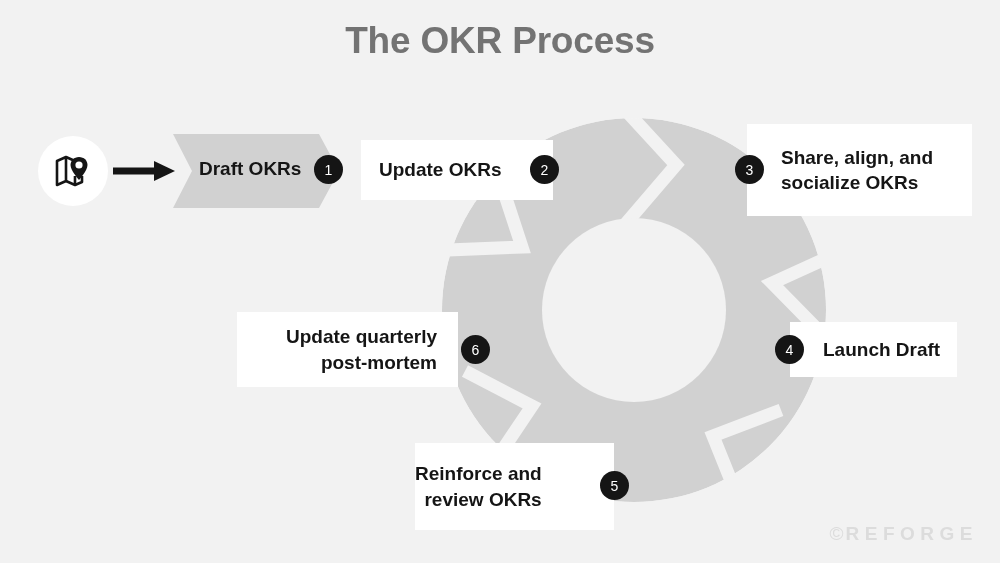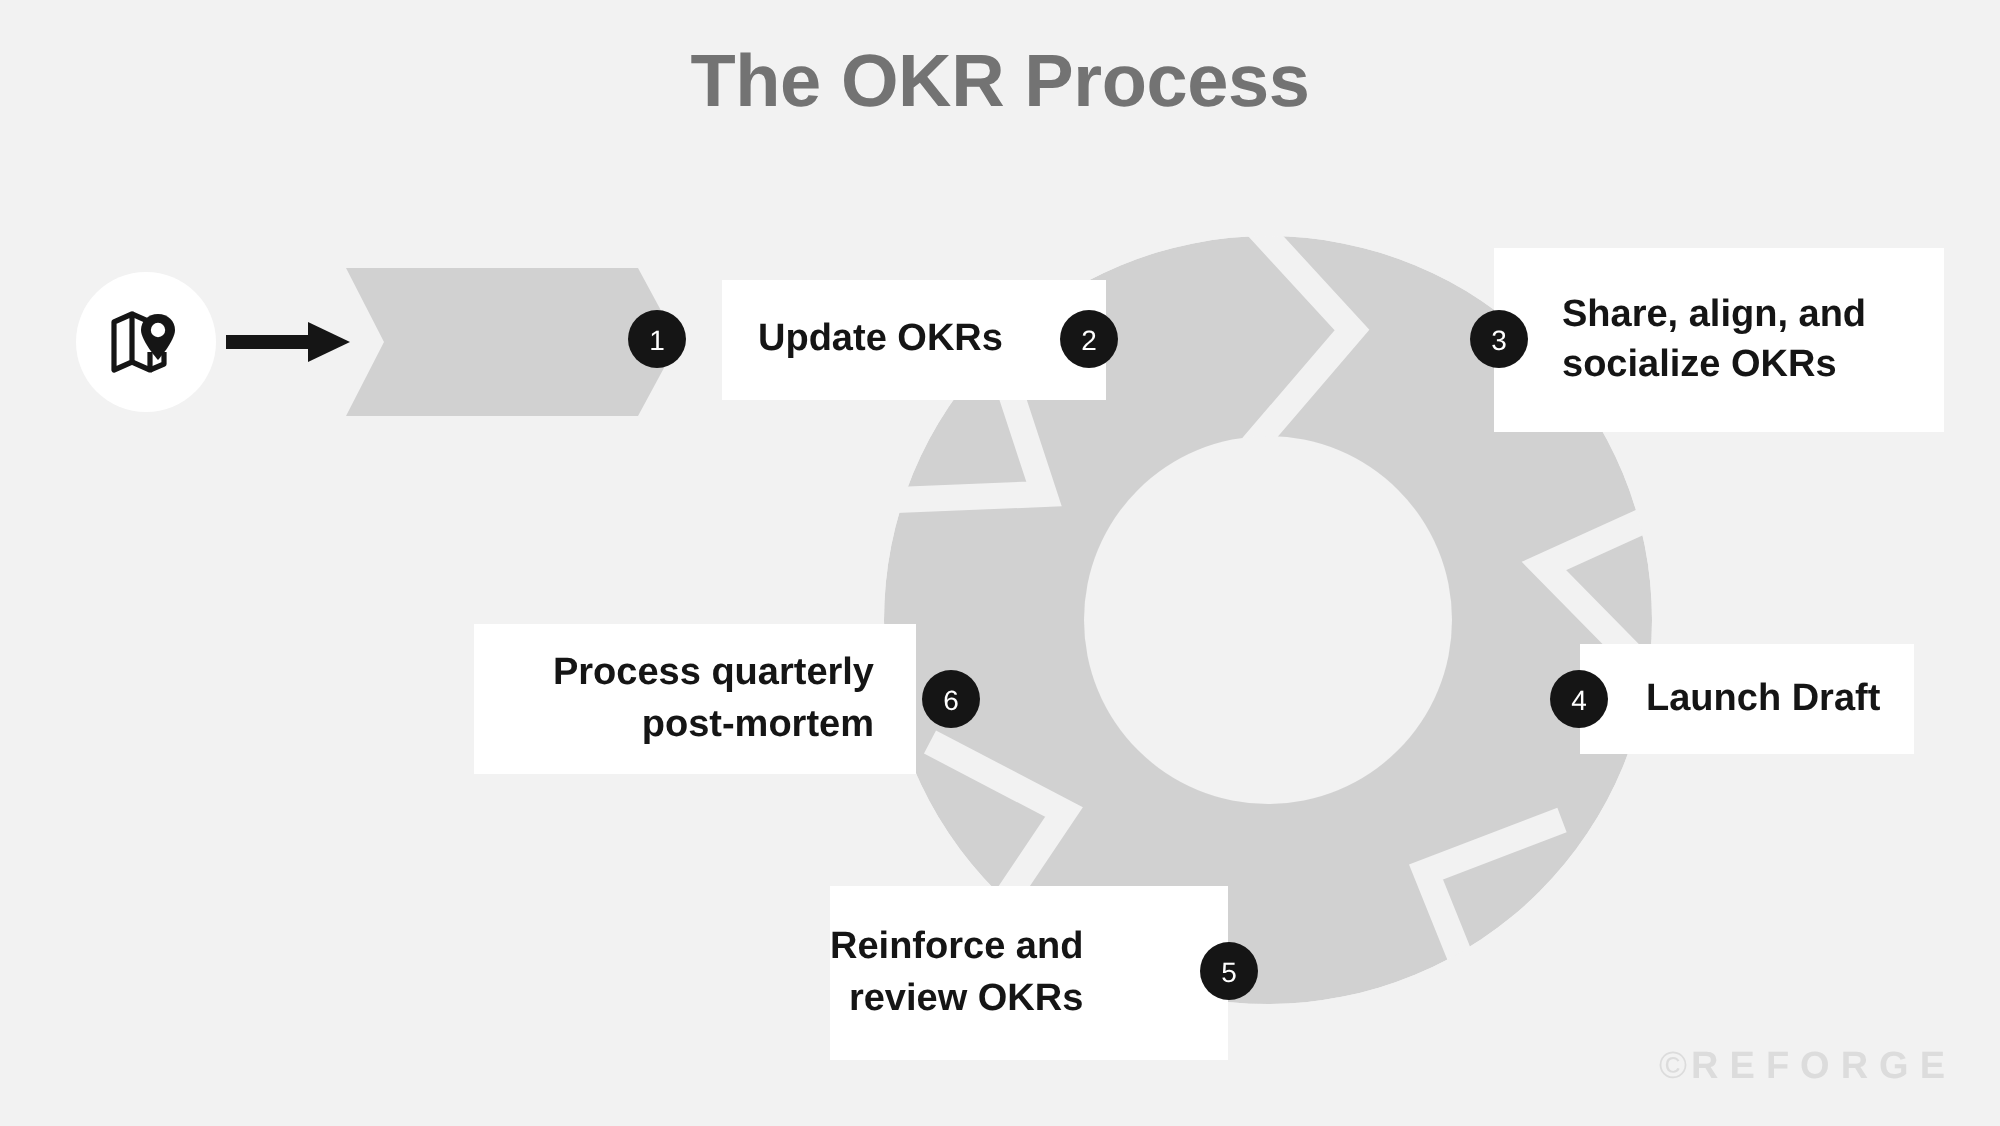--- a/index.html
+++ b/index.html
@@ -190,20 +190,21 @@
   </div>
 
   <svg class="arrow" viewBox="0 0 62 22">
     <rect x="0" y="7.5" width="44" height="7" fill="#151515"></rect>
     <polygon points="41,1 62,11 41,21" fill="#151515"></polygon>
   </svg>
 
   <svg class="chevron" viewBox="0 0 166 74">
     <polygon points="0,0 146,0 166,37 146,74 0,74 19,37" fill="#d1d1d1"></polygon>
   </svg>
+  <div class="chevron-label">Draft OKRs</div>
   <div class="badge" id="badge1" style="left:314px; top:155px;">1</div>
 
   <div class="box" id="box2">
     <span class="txt">Update OKRs</span>
   </div>
   <div class="badge" id="badge2">2</div>
 
   <div class="box" id="box3">
     <span class="txt">Share, align, and
 socialize OKRs</span>
@@ -215,21 +216,21 @@
   </div>
   <div class="badge" id="badge4">4</div>
 
   <div class="box" id="box5">
     <span class="txt txt-right">Reinforce and
 review OKRs</span>
   </div>
   <div class="badge" id="badge5">5</div>
 
   <div class="box" id="box6">
-    <span class="txt txt-right">Process quarterly
+    <span class="txt txt-right">Update quarterly
 post-mortem</span>
   </div>
   <div class="badge" id="badge6">6</div>
 
   <div class="watermark">
     <span class="c">©</span>
     <span>REFORGE</span>
   </div>
 
 </div>

